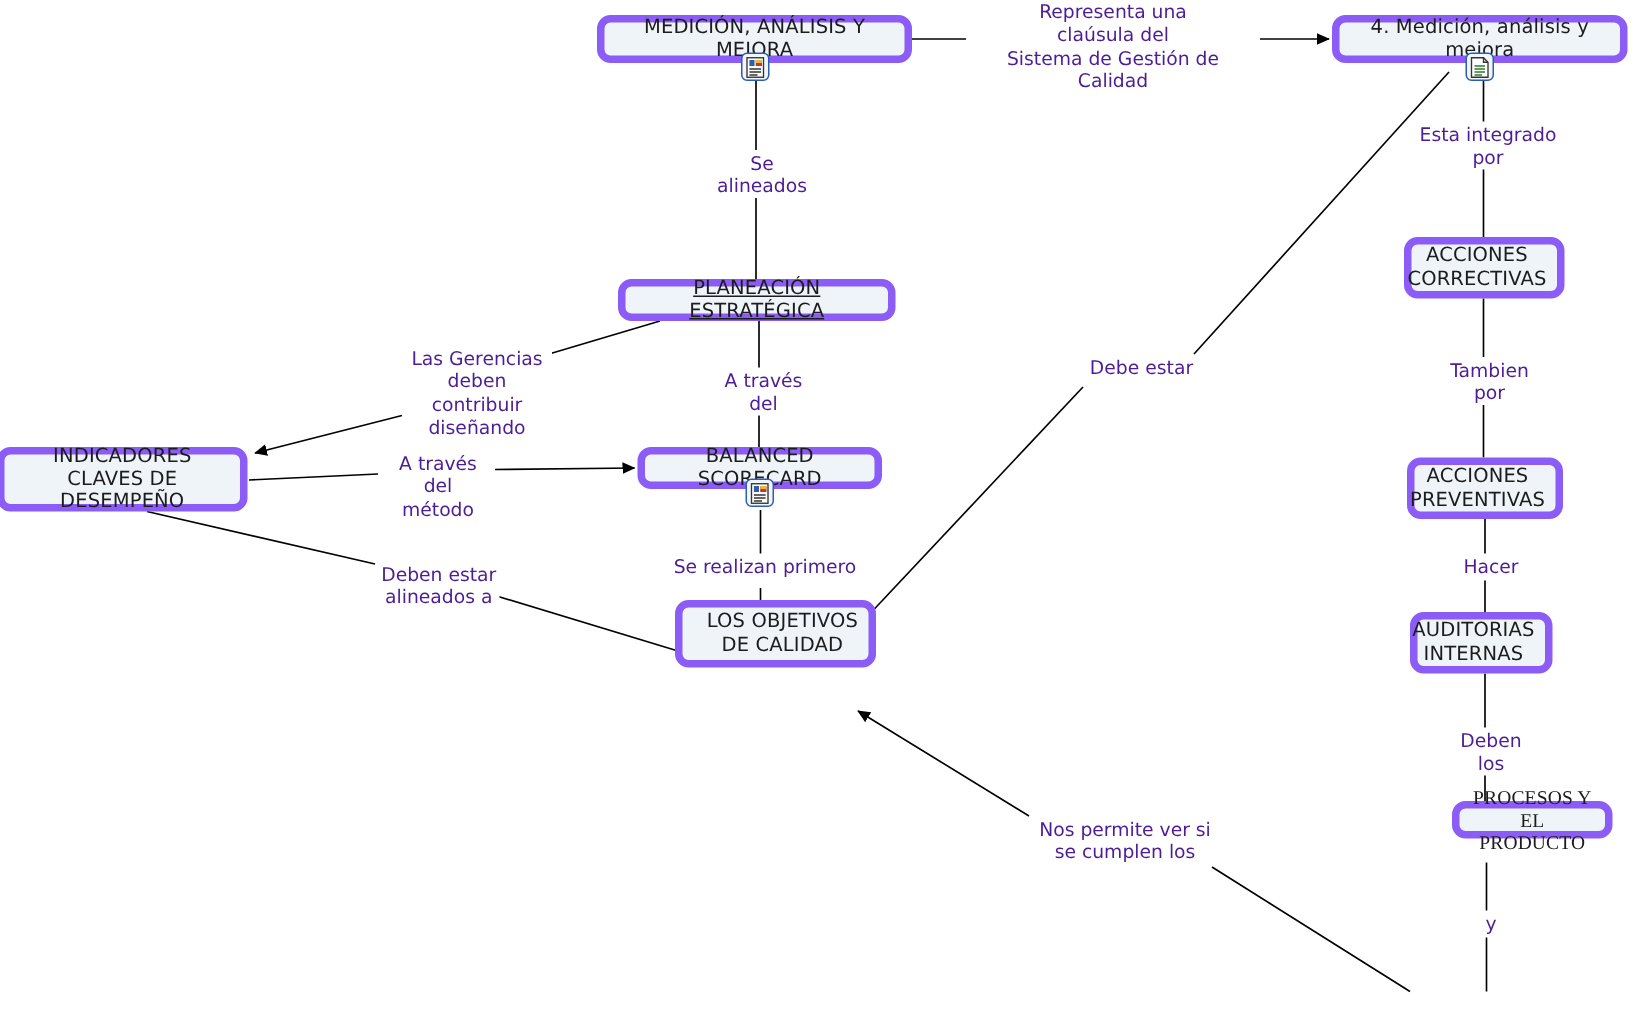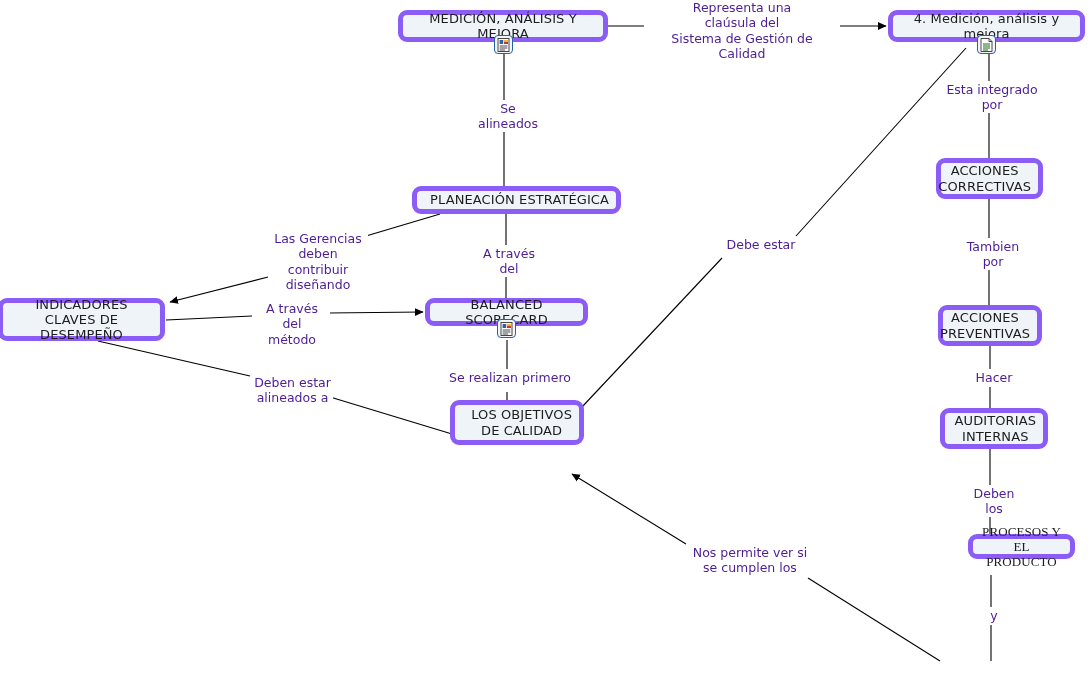--- a/index.html
+++ b/index.html
@@ -149,21 +149,21 @@
           <path d="M1 0.5 h8 l3 3 v10 h-11 z" fill="#ffffff" stroke="#333" stroke-width="0.9"></path>
           <path d="M9 0.5 v3 h3" fill="none" stroke="#333" stroke-width="0.9"></path>
           <g stroke="#2d7a2d" stroke-width="1.1">
             <path d="M3 6 h7"></path>
             <path d="M3 8 h7"></path>
             <path d="M3 10 h7"></path>
             <path d="M3 12 h5"></path>
           </g>
         </svg>
       </div>
-      <div class="node plain" style="left: 412px; top: 186px; width: 209px; height: 28px;"><span>PLANEACIÓN ESTRATÉGICA</span></div>
+      <div class="node plain" style="left: 412px; top: 186px; width: 185px; height: 28px; text-decoration: underline;"><span>PLANEACIÓN ESTRATÉGICA</span></div>
       <div class="node plain" style="left: -2px; top: 298px; width: 167px; height: 43px;"><span>INDICADORES
 CLAVES DE DESEMPEÑO</span></div>
       <div class="node plain" style="left: 425px; top: 298px; width: 163px; height: 28px;"><span>BALANCED SCORECARD</span></div>
       <div class="res-icon" style="left: 497px; top: 319px;">
         <svg width="13" height="14" viewBox="0 0 13 14">
           <rect x="1" y="0.5" width="11" height="13" fill="#ffffff" stroke="#333" stroke-width="0.9"></rect>
           <rect x="2.6" y="2" width="3.4" height="4" fill="#2f5fa8"></rect>
           <rect x="6.8" y="2" width="4.2" height="4" fill="#c0392b"></rect>
           <rect x="6.8" y="2" width="4.2" height="2" fill="#e8b93c"></rect>
           <g stroke="#333" stroke-width="0.9">
@@ -172,21 +172,21 @@
             <path d="M2.6 12 h5.4"></path>
           </g>
         </svg>
       </div>
       <div class="node plain" style="left: 450px; top: 400px; width: 134px; height: 45px;"><span>LOS OBJETIVOS
 DE CALIDAD</span></div>
       <div class="node plain" style="left: 936px; top: 158px; width: 107px; height: 41px;"><span>ACCIONES
 CORRECTIVAS</span></div>
       <div class="node plain" style="left: 938px; top: 305px; width: 104px; height: 41px;"><span>ACCIONES
 PREVENTIVAS</span></div>
-      <div class="node plain" style="left: 940px; top: 408px; width: 108px; height: 41px;"><span>AUDITORIAS
+      <div class="node plain" style="left: 940px; top: 408px; width: 95px; height: 41px;"><span>AUDITORIAS
 INTERNAS</span></div>
       <div class="node plain" style="left: 968px; top: 534px; width: 107px; height: 25px; font-family: Liberation Serif, serif;"><span>PROCESOS Y
 EL PRODUCTO</span></div>
       <div class="node plain" style="left: 928px; top: 690px; width: 130px; height: 28px;"><span>ANALIZAR DATOS</span></div>
     </div>
   <div id="labels-layer">
       <div class="link-label" style="left: 644px; top: 0px; width: 192px;">Representa una
 claúsula del
 Sistema de Gestión de Calidad</div>
       <div class="link-label" style="left: 468px; top: 101px; width: 76px;">Se alineados</div>

